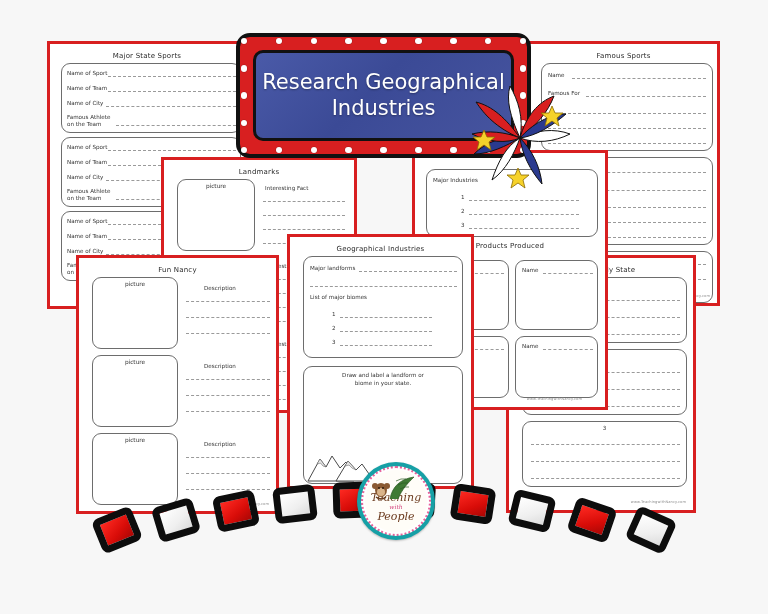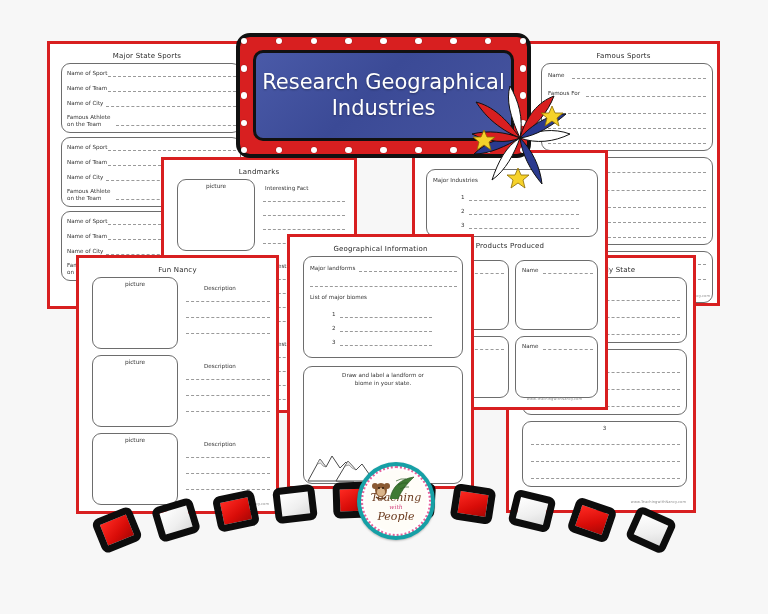--- a/index.html
+++ b/index.html
@@ -339,21 +339,21 @@
       <span class="fld" style="left:122px;top:180px;">Description</span>
       <span class="dline" style="left:104px;top:196px;width:84px;"></span>
       <span class="dline" style="left:104px;top:212px;width:84px;"></span>
       <span class="dline" style="left:104px;top:228px;width:84px;"></span>
       <span class="wm" style="right:4px;bottom:2px;">www.TeachingwithNancy.com</span>
     </div>
   </div>
 
   <div class="sheet" style="left:287px;top:234px;width:187px;height:255px;z-index:20;">
     <div class="sheet-inner">
-      <div class="sheet-title">Geographical Information</div>
+      <div class="sheet-title">Geographical Industries</div>
 
       <div class="rbox" style="left:10px;top:16px;width:160px;height:102px;position:absolute;">
         <span class="fld" style="left:6px;top:8px;">Major landforms</span>
         <span class="dline" style="left:55px;top:14px;width:98px;"></span>
         <span class="dline" style="left:6px;top:29px;width:147px;"></span>
         <span class="fld" style="left:6px;top:37px;">List of major biomes</span>
         <span class="fld" style="left:28px;top:54px;">1</span>
         <span class="dline" style="left:36px;top:60px;width:92px;"></span>
         <span class="fld" style="left:28px;top:68px;">2</span>
         <span class="dline" style="left:36px;top:74px;width:92px;"></span>

